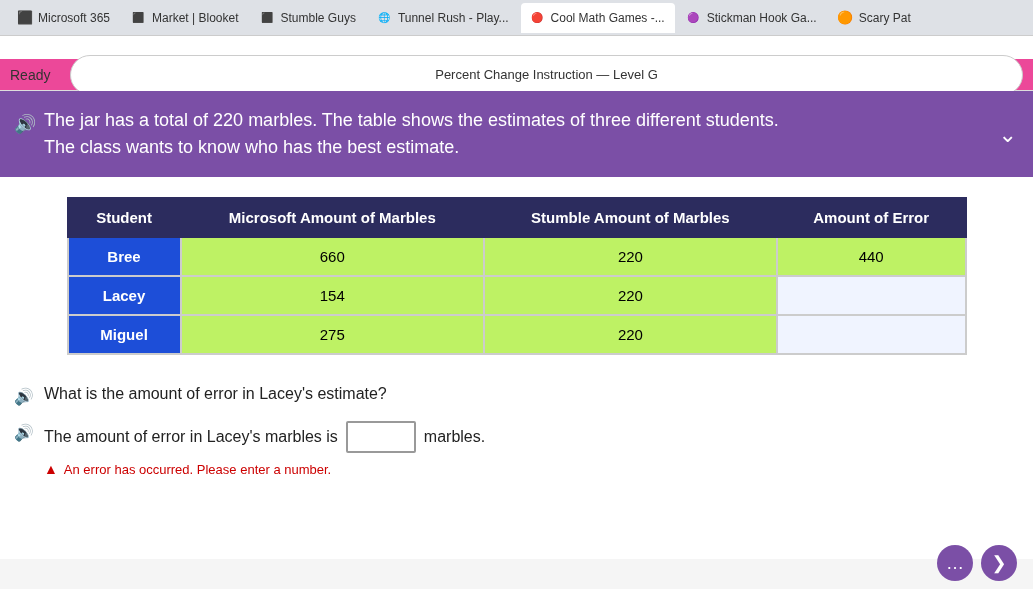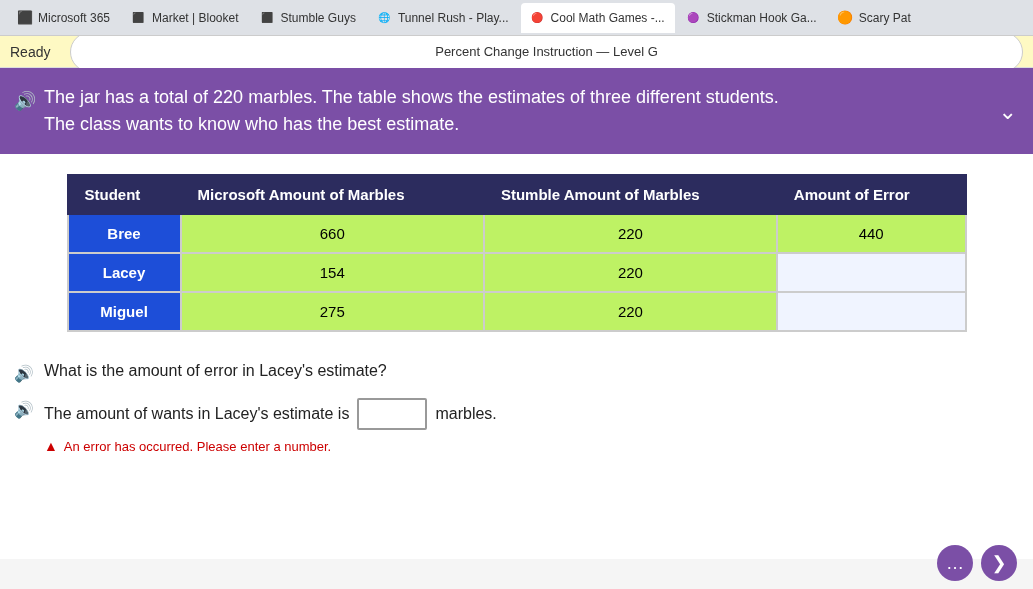--- a/index.html
+++ b/index.html
@@ -85,21 +85,21 @@
     }
     table {
       border-collapse: collapse;
       width: 900px;
       margin: 0 auto;
     }
     th {
       background: #2c2c5e;
       color: #fff;
       padding: 10px 16px;
-      text-align: left;
+      text-align: center;
       font-size: 15px;
       border: 2px solid #2c2c5e;
     }
     td {
       padding: 10px 16px;
       text-align: center;
       font-size: 15px;
       border: 2px solid #ccc;
       background: #bef264;
     }
@@ -229,21 +229,21 @@
     <span>Stickman Hook Ga...</span>
   </div>
   <div class="tab-item">
     <span class="tab-icon icon-scary">🟠</span>
     <span>Scary Pat</span>
   </div>
 </div>
 
 <div class="main-content">
 
-  <div style="display:flex; align-items:center; background:#fef9c3; border-bottom:1px solid #ddd; height:32px; padding:0 10px; gap:10px;">
+  <div style="display:flex; align-items:center; background:#ec4899; border-bottom:1px solid #ddd; height:32px; padding:0 10px; gap:10px;margin-top:23px;">
     <span style="font-size:14px; color:#333; font-weight:500; min-width:50px;">Ready</span>
     <div style="flex:1; background:#fff; border:1px solid #ccc; border-radius:20px; height:40px; display:flex; align-items:center; justify-content:center;">
       <span style="font-size:13px; color:#333;">Percent Change   Instruction — Level G</span>
     </div>
   </div>
 
   <div class="question-header">
     <span class="speaker-icon">🔊</span>
     <div>The jar has a total of 220 marbles. The table shows the estimates of three different students.</div>
     <div>The class wants to know who has the best estimate.</div>
@@ -283,21 +283,21 @@
     </table>
   </div>
 
   <div class="question-section">
     <span class="speaker-icon">🔊</span>
     <span>What is the amount of error in Lacey's estimate?</span>
   </div>
 
   <div class="answer-section">
     <span class="speaker-icon">🔊</span>
-    <span>The amount of wants in Lacey's estimate is</span>
+    <span>The amount of error in Lacey's marbles is</span>
     <input type="text" class="answer-input" style="">
     <span>marbles.</span>
   </div>
 
   <div class="error-message">
     <span class="warning-icon">▲</span>
     <span>An error has occurred. Please enter a number.</span>
   </div>
 
 </div>

